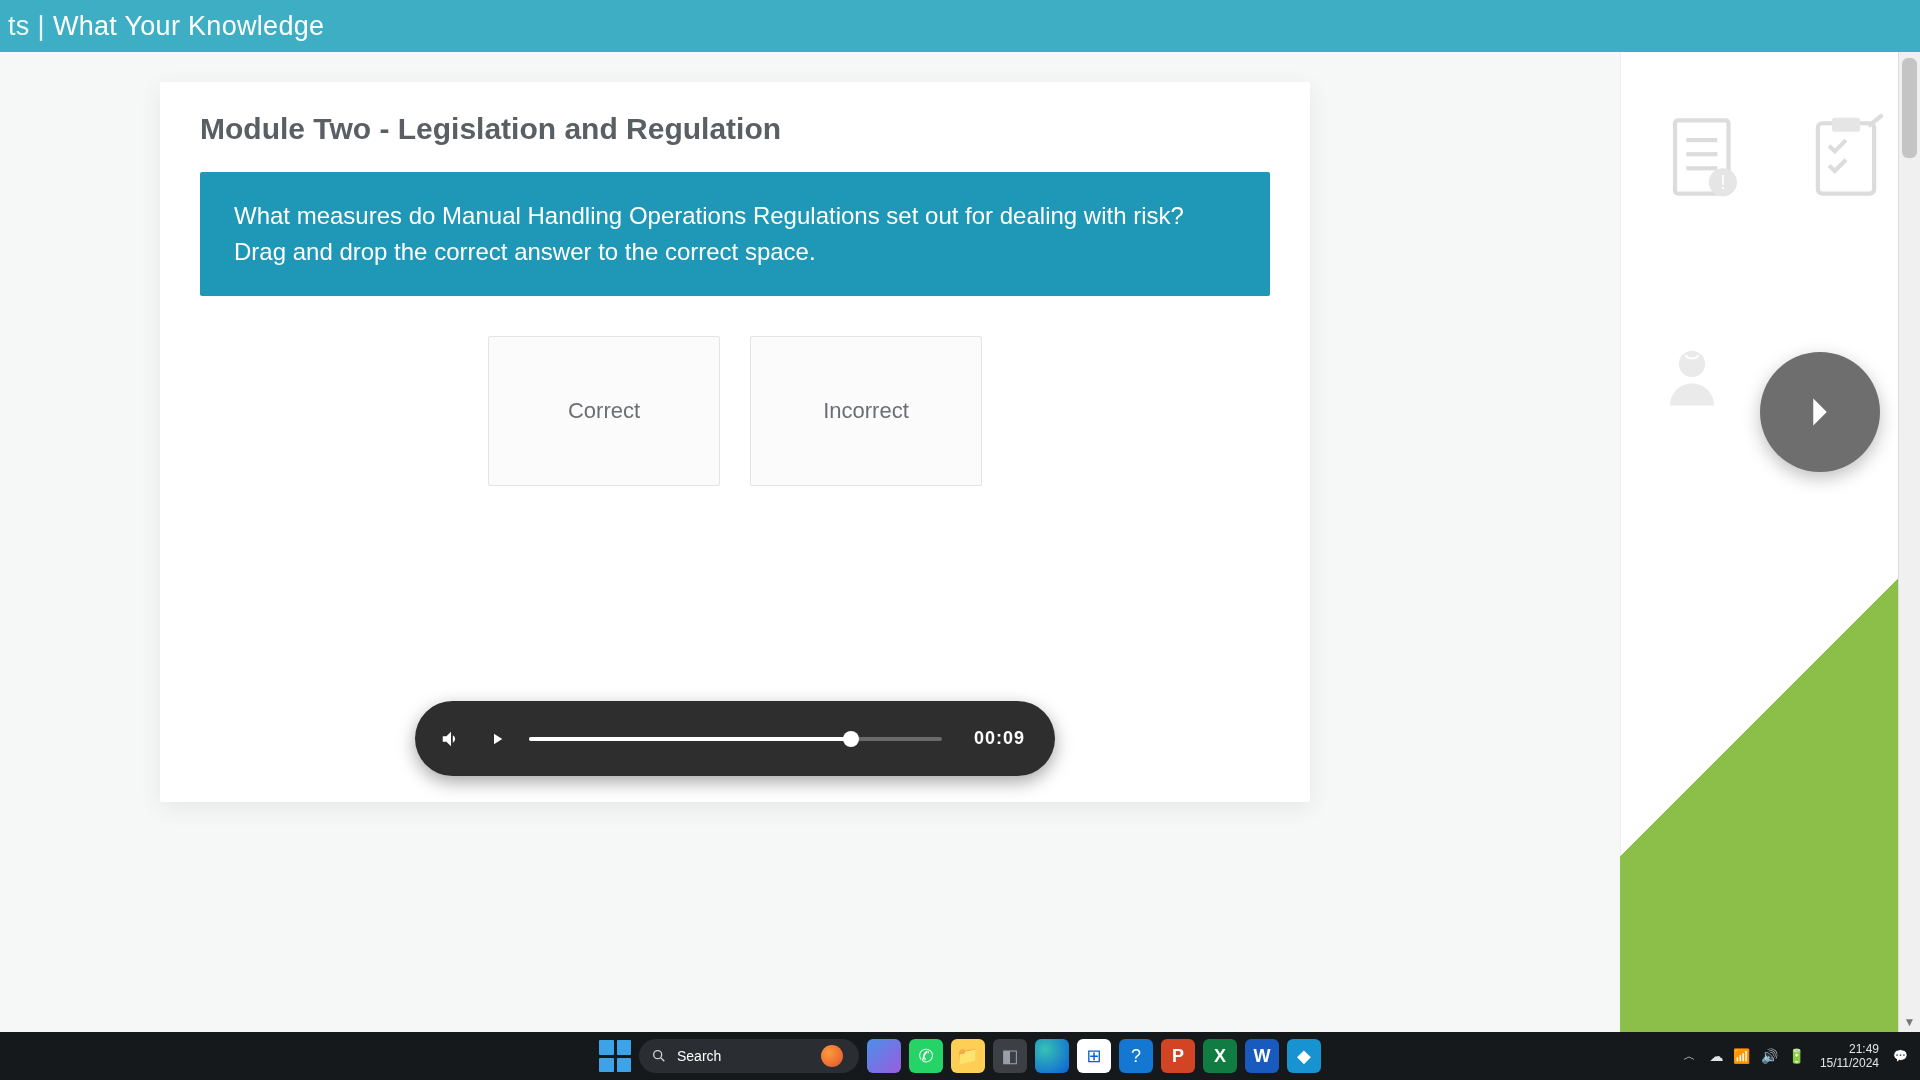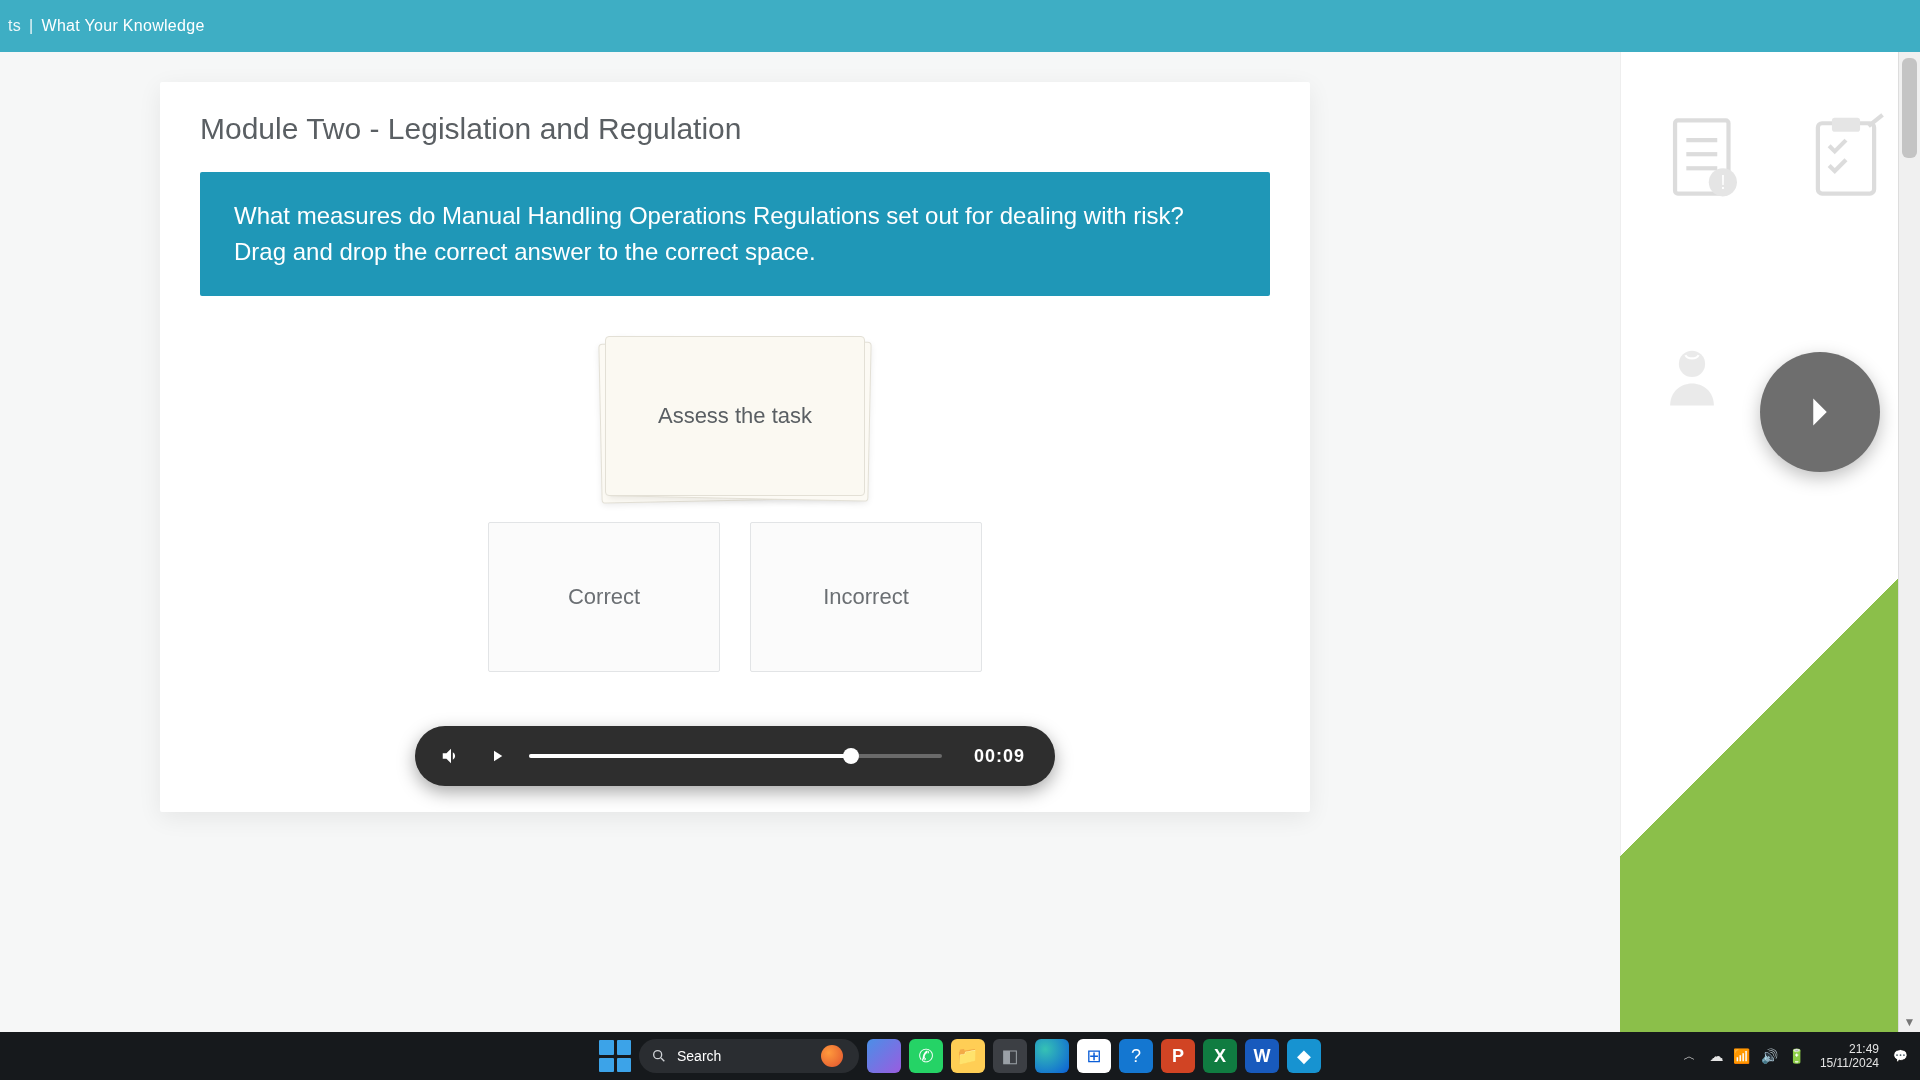--- a/index.html
+++ b/index.html
@@ -13,21 +13,21 @@
   }
 
   
   .top-bar {
     height: 52px;
     background: #3eaec4;
     display: flex;
     align-items: center;
     padding-left: 8px;
     color: #fff;
-    font-size: 16px;
+    font-size: 27px;
     letter-spacing: .3px;
   }
   .top-bar .faded { opacity: .9; }
   .top-bar .sep { margin: 0 8px; opacity: .9; }
 
   
   .content-row {
     position: relative;
     display: flex;
     height: calc(100% - 52px - 48px); 
@@ -45,21 +45,21 @@
     border-radius: 2px;
     box-shadow: 0 6px 24px rgba(0,0,0,.07);
     padding: 30px 40px 140px 40px;
     min-height: 720px;
     position: relative;
     max-width: 1150px;
   }
   .module-title {
     font-size: 30px;
     color: #5a5f63;
-    font-weight: 400;
+    font-weight: 700;
     margin-bottom: 26px;
   }
   .question-banner {
     background: #1f97b7;
     color: #fff;
     padding: 26px 34px;
     font-size: 24px;
     line-height: 1.5;
     border-radius: 2px;
   }
@@ -114,21 +114,21 @@
     color: #6b6f73;
   }
 
   
   .audio-player {
     position: absolute;
     bottom: 26px;
     left: 50%;
     transform: translateX(-50%);
     width: 640px;
-    height: 60px;
+    height: 75px;
     background: #2e2e2e;
     border-radius: 40px;
     display: flex;
     align-items: center;
     padding: 0 22px;
     gap: 18px;
     color: #fff;
     box-shadow: 0 6px 18px rgba(0,0,0,.35);
   }
   .audio-btn {
@@ -305,27 +305,20 @@
       <div class="slide-card">
         <h2 class="module-title">Module Two - Legislation and Regulation</h2>
 
         <div class="question-banner">
           <span>What measures do Manual Handling Operations Regulations set out for dealing with risk?</span>
           <span> </span>
           <span class="instruction">Drag and drop the correct answer to the correct space.</span>
         </div>
 
         <div class="drag-area">
-          <div class="card-stack">
-            <div class="bgcard c1"></div>
-            <div class="bgcard c2"></div>
-            <div class="topcard">
-              <span>Assess the task</span>
-            </div>
-          </div>
 
           <div class="drop-row">
             <div class="drop-zone">
               <span>Correct</span>
             </div>
             <div class="drop-zone">
               <span>Incorrect</span>
             </div>
           </div>
         </div>

